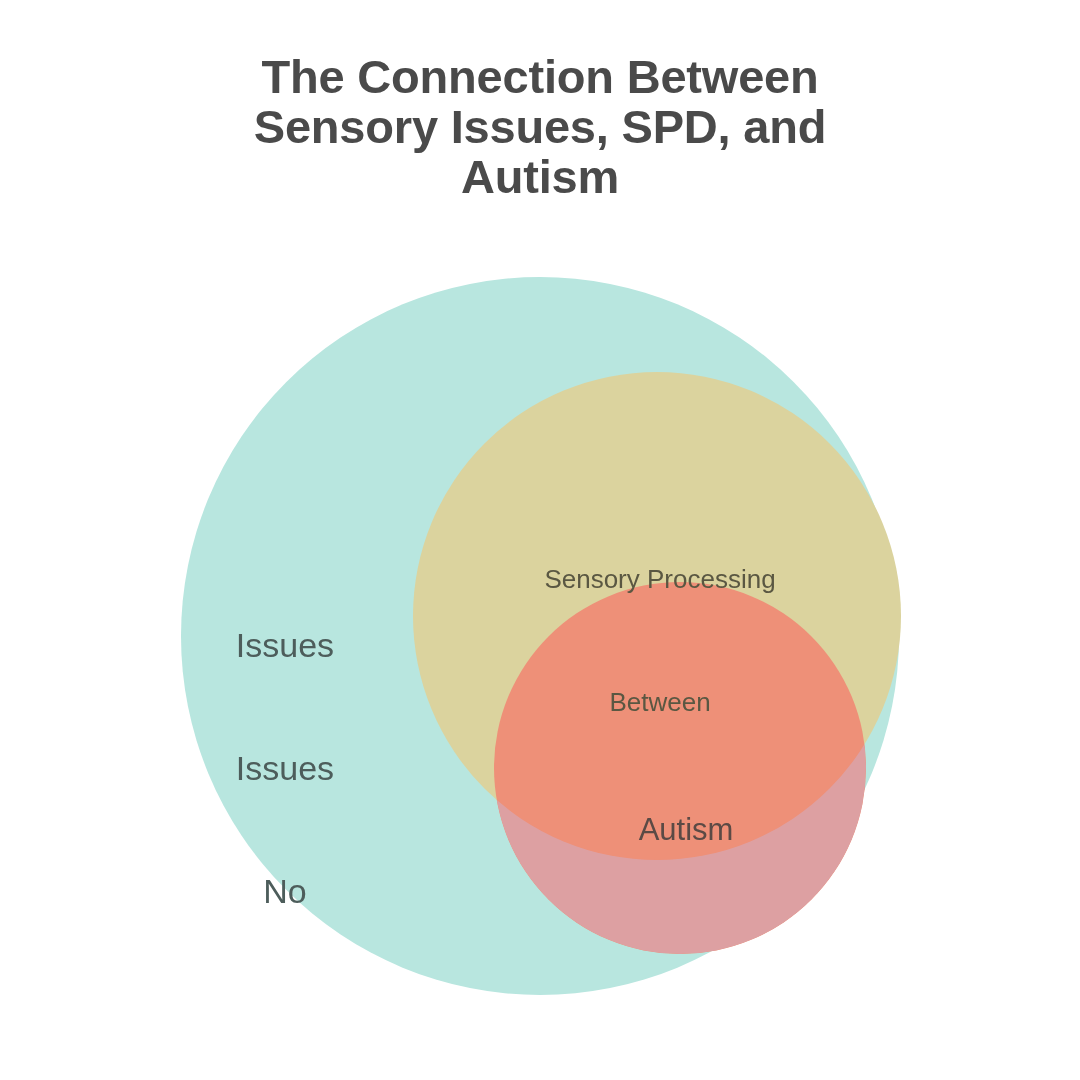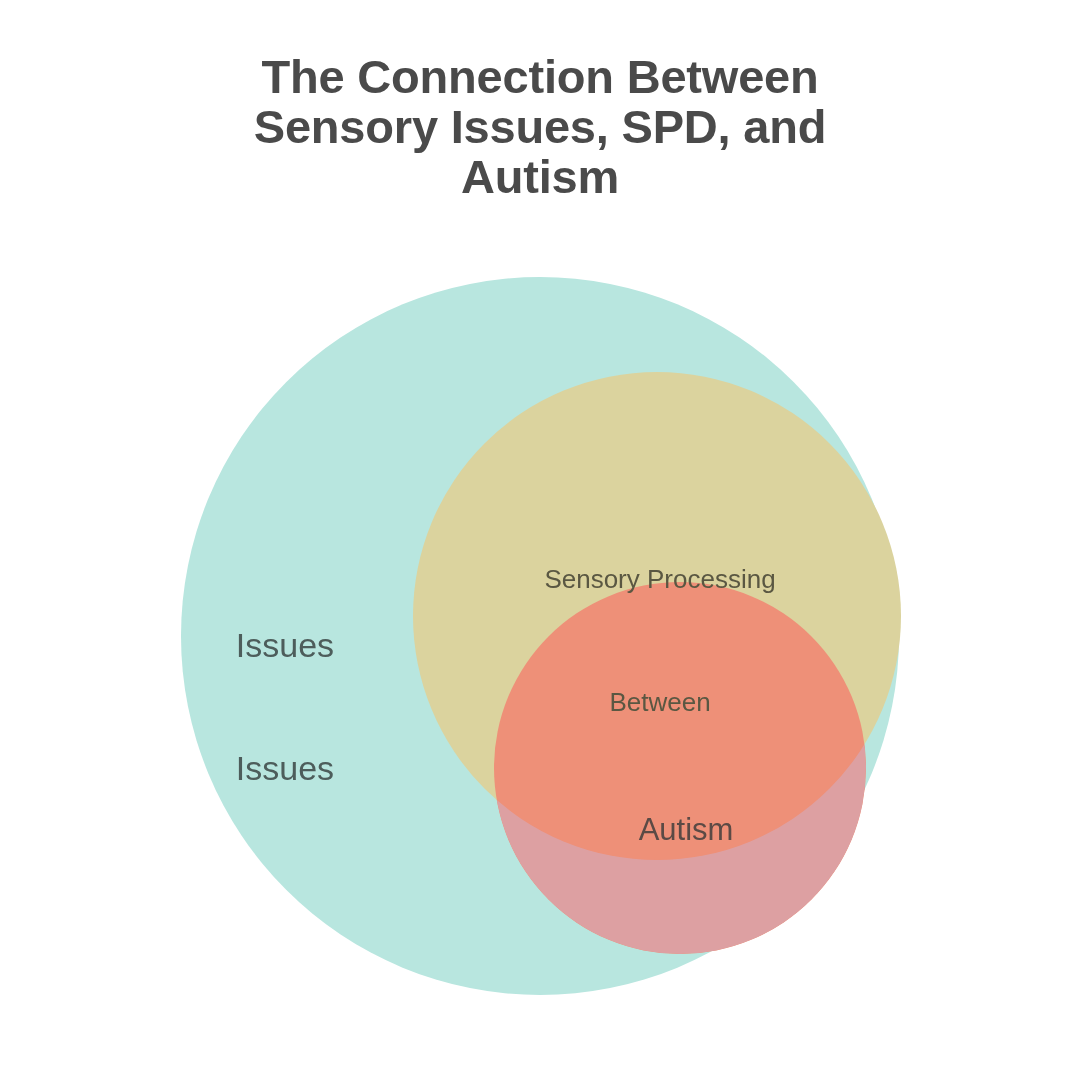--- a/index.html
+++ b/index.html
@@ -111,20 +111,21 @@
 
       <circle id="circle-autism" cx="680" cy="768" r="186" fill="#ee9078"></circle>
 
       <circle id="circle-autism-overlap" cx="680" cy="768" r="186" mask="url(#autism-outside-spd)" fill="#dda0a2"></circle>
     </svg>
   </div>
 
   <div class="venn-label" id="label-sensory-issues" style="color: rgb(77, 93, 91);">
     <span class="label-line">Issues</span>
     <span class="label-line">Issues</span>
+    <span class="label-line">No</span>
     
   </div>
 
   <div class="venn-label" id="label-spd" style="color: rgb(90, 87, 66);">
     <span class="label-line">Sensory Processing</span>
     <span class="label-line">Between</span>
   </div>
 
   <div class="venn-label" id="label-autism" style="color: rgb(91, 74, 69);">
     <span class="label-line">Autism</span>

